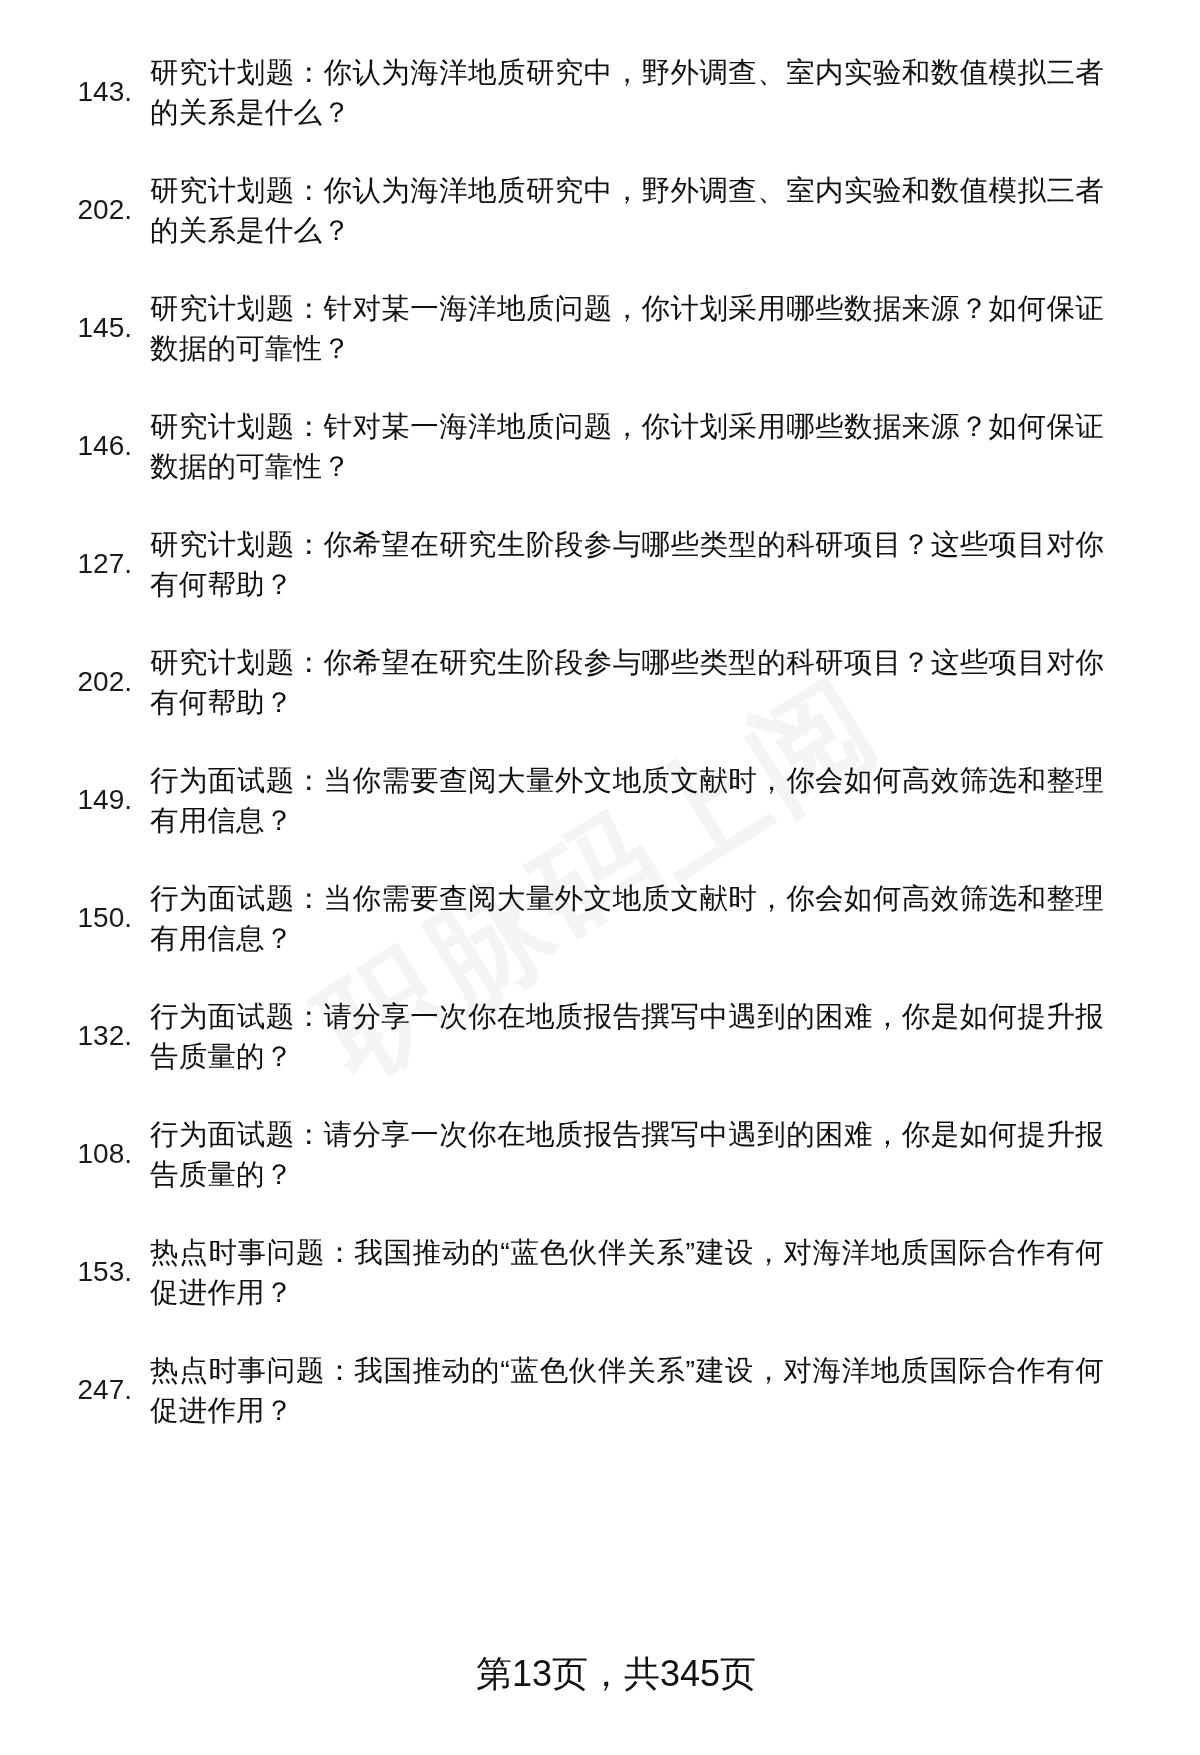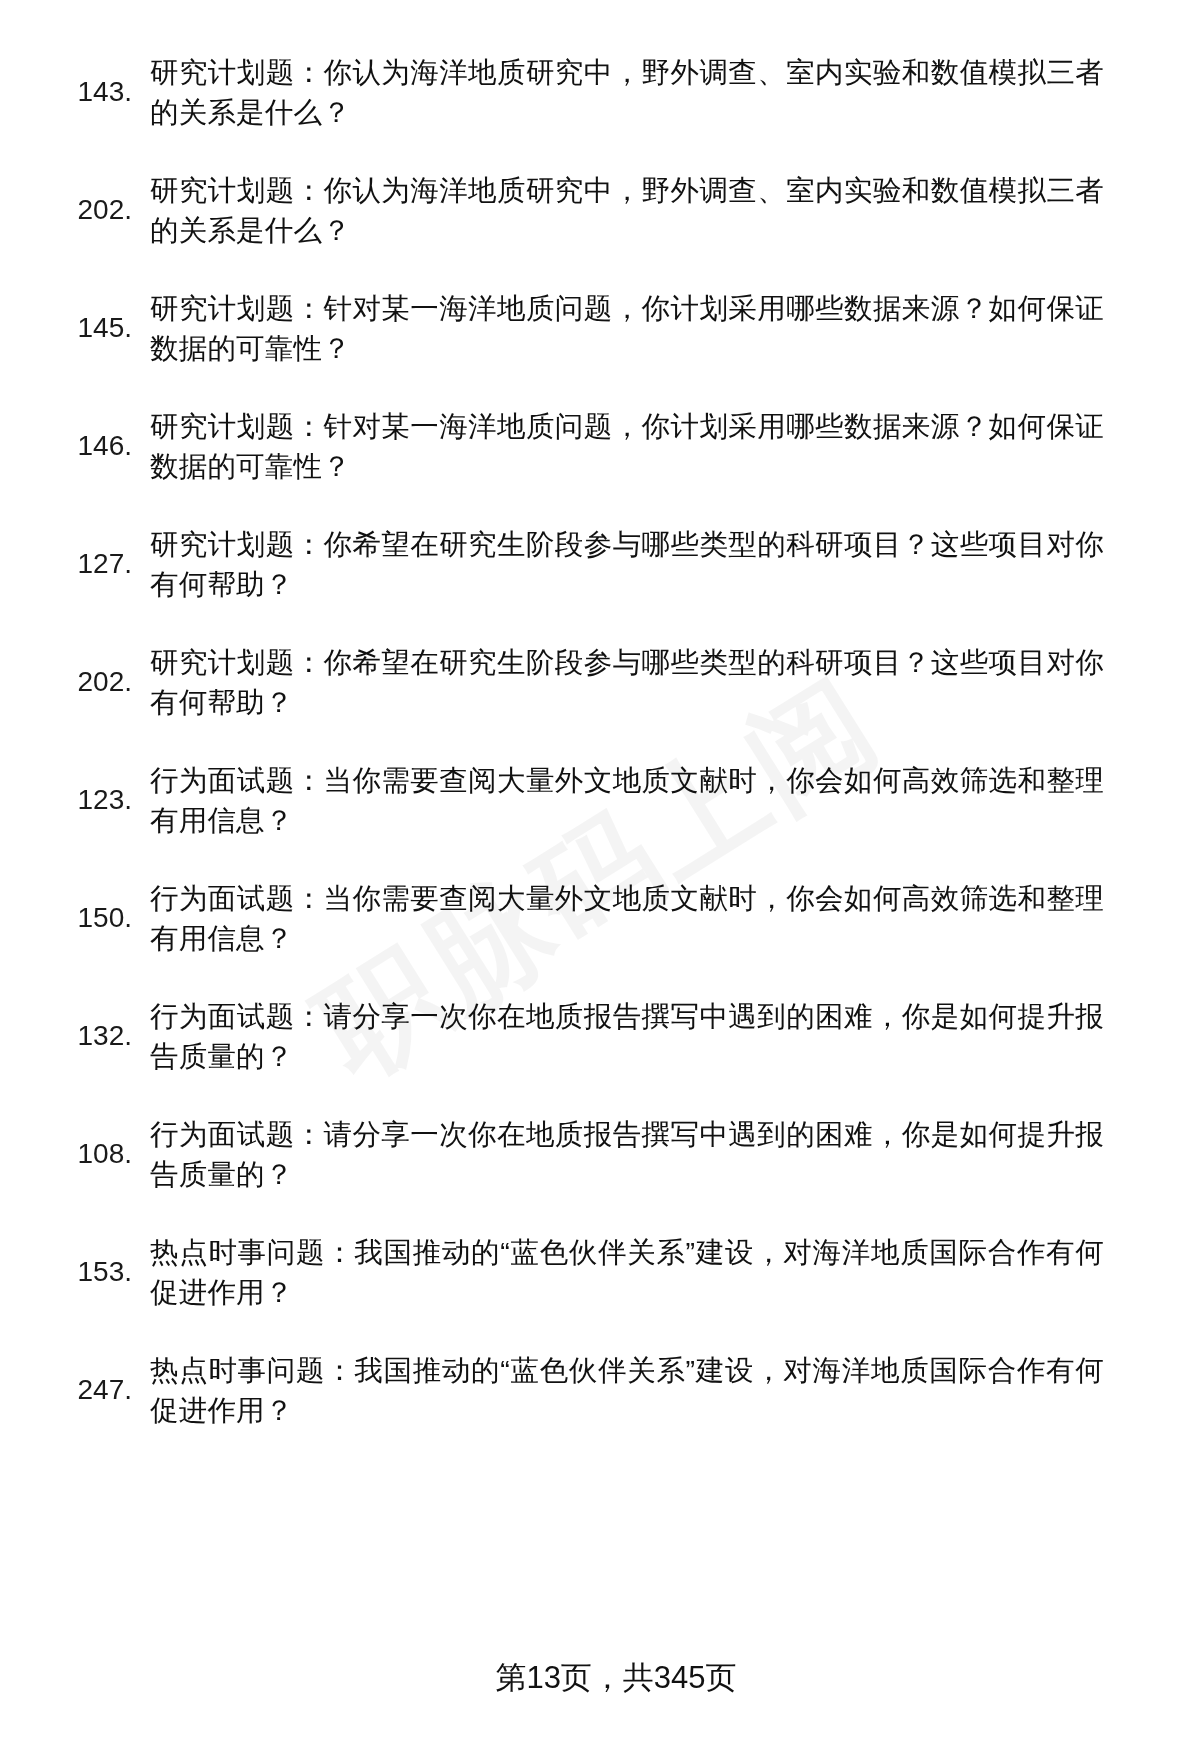--- a/index.html
+++ b/index.html
@@ -70,21 +70,21 @@
     text-align: justify;
     text-justify: inter-ideograph;
     letter-spacing: 0.2px;
   }
   .footer {
     position: absolute;
     left: 0;
     right: 0;
     bottom: 56px;
     text-align: center;
-    font-size: 31px;
+    font-size: 36px;
     color: #111111;
     z-index: 1;
     padding-left: 32px;
   }
 </style>
 </head>
 <body>
 
 <div class="page">
 
@@ -118,21 +118,21 @@
       <div class="qnum">127.</div>
       <div class="qtext">研究计划题：你希望在研究生阶段参与哪些类型的科研项目？这些项目对你有何帮助？</div>
     </div>
 
     <div class="qitem">
       <div class="qnum">202.</div>
       <div class="qtext">研究计划题：你希望在研究生阶段参与哪些类型的科研项目？这些项目对你有何帮助？</div>
     </div>
 
     <div class="qitem">
-      <div class="qnum">123.</div>
+      <div class="qnum">149.</div>
       <div class="qtext">行为面试题：当你需要查阅大量外文地质文献时，你会如何高效筛选和整理有用信息？</div>
     </div>
 
     <div class="qitem">
       <div class="qnum">150.</div>
       <div class="qtext">行为面试题：当你需要查阅大量外文地质文献时，你会如何高效筛选和整理有用信息？</div>
     </div>
 
     <div class="qitem">
       <div class="qnum">132.</div>

